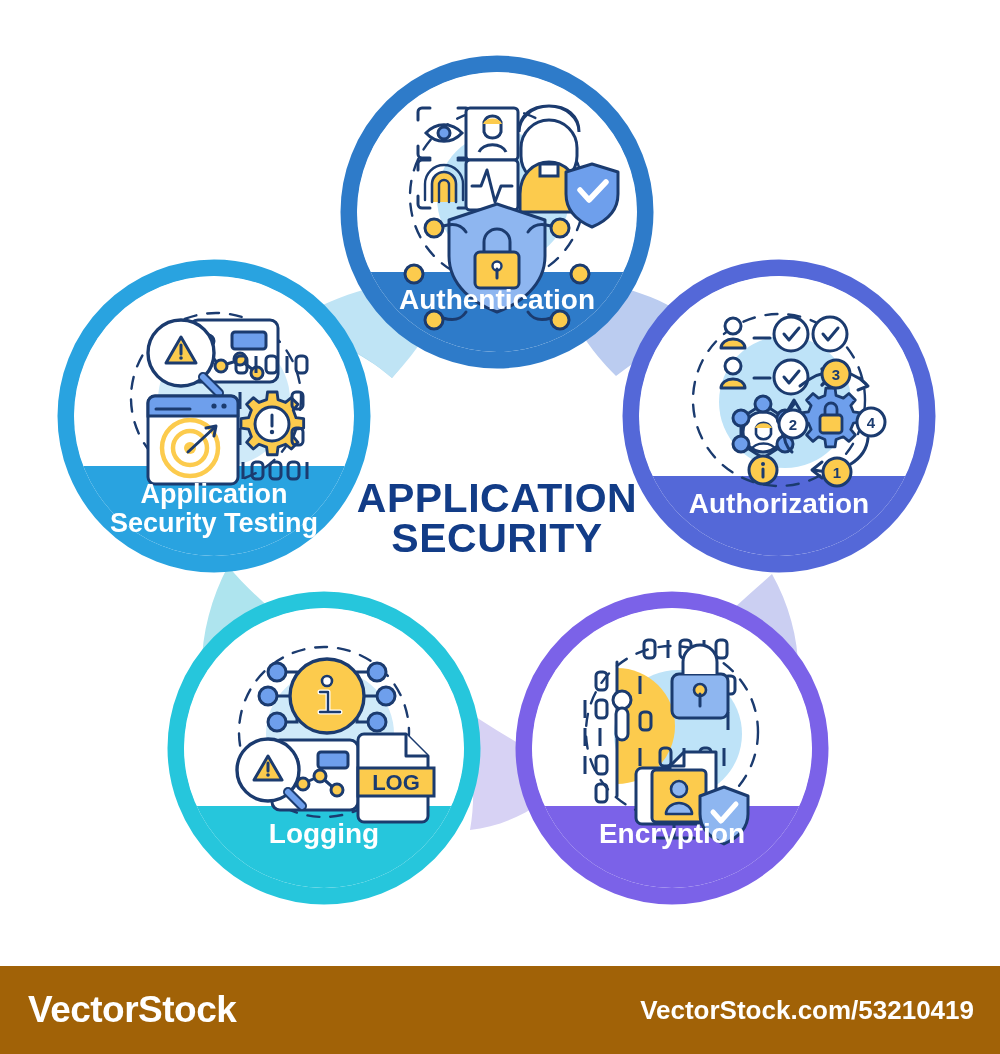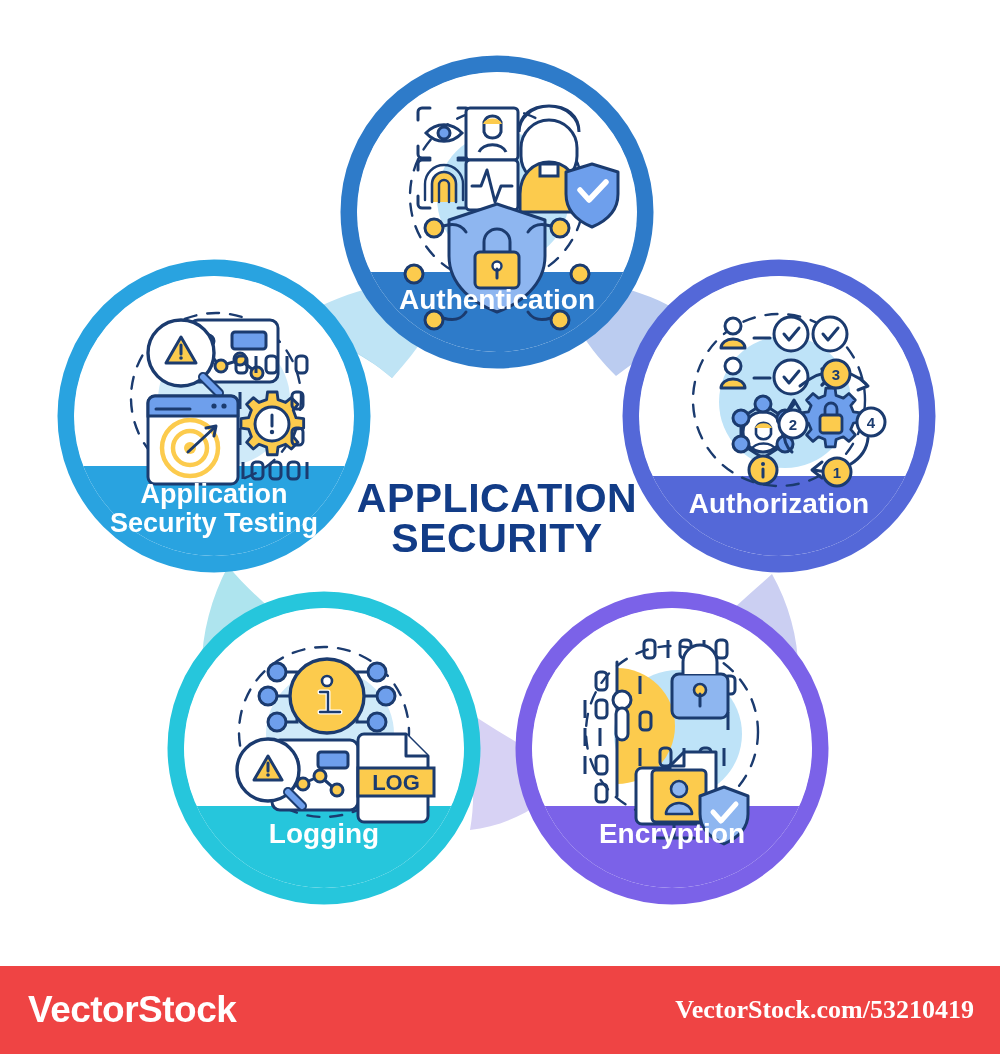--- a/index.html
+++ b/index.html
@@ -40,41 +40,41 @@
     text-anchor: middle;
     letter-spacing: 0.5px;
   }
   
   #footer-bar {
     position: absolute;
     left: 0;
     top: 966px;
     width: 1000px;
     height: 88px;
-    background: #ef4444;
+    background: #a16207;
     color: #ffffff;
   }
   #footer-brand {
     position: absolute;
     left: 28px;
     top: 50%;
     transform: translateY(-50%);
     font-family: "Liberation Sans", sans-serif;
     font-weight: 700;
     font-size: 37px;
     letter-spacing: -0.5px;
     color: #ffffff;
     white-space: nowrap;
   }
   #footer-url {
     position: absolute;
     right: 26px;
     top: 50%;
     transform: translateY(-50%);
-    font-family: Liberation Serif, serif;
+    font-family: Liberation Sans, sans-serif;
     font-weight: 700;
     font-size: 26px;
     color: #ffffff;
     white-space: nowrap;
   }
 </style>
 </head>
 <body>
 
 <div id="infographic-root">

